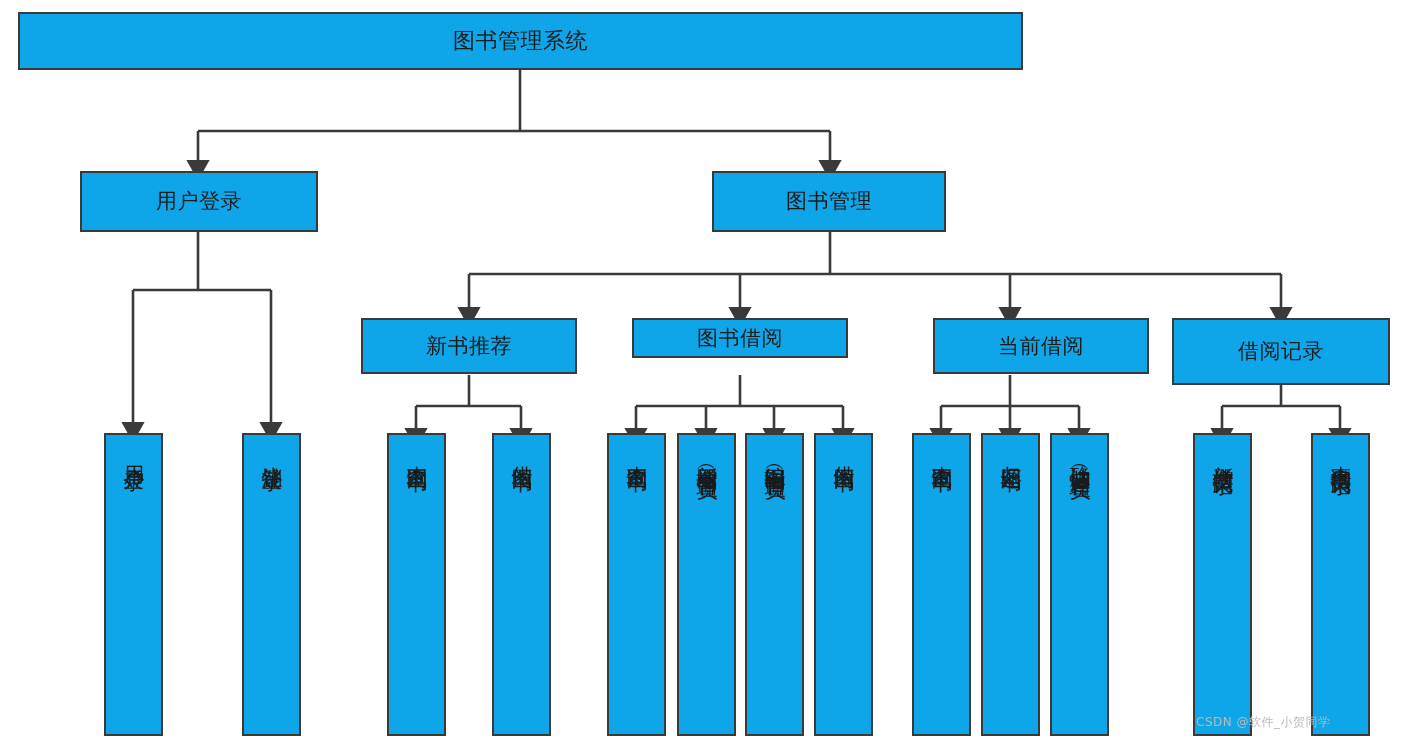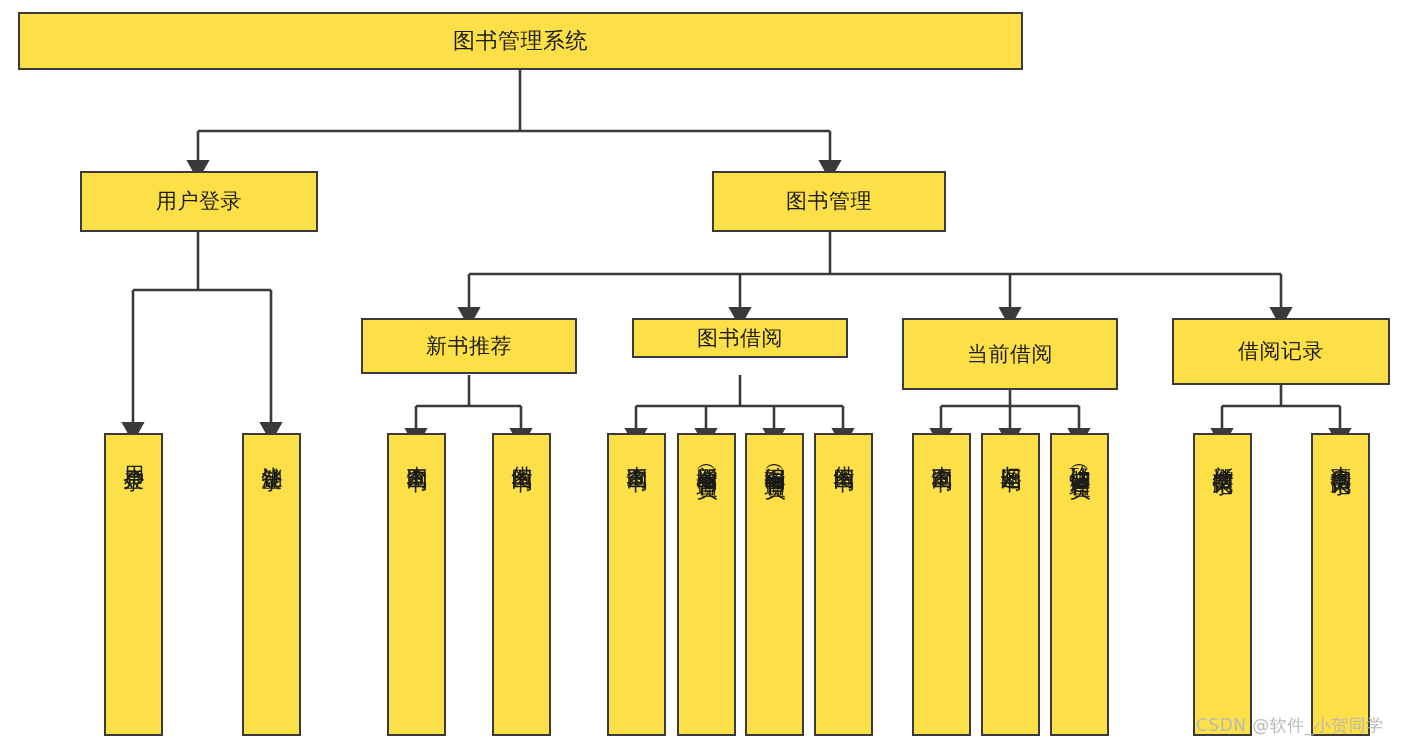--- a/index.html
+++ b/index.html
@@ -22,21 +22,21 @@
   svg#wires {
     position: absolute;
     left: 0;
     top: 0;
     width: 1405px;
     height: 747px;
   }
   .node {
     position: absolute;
     box-sizing: border-box;
-    background: #fde047;
+    background: #0ea5e9;
     border: 2.5px solid #3a3a3a;
     display: flex;
     align-items: center;
     justify-content: center;
     z-index: 2;
   }
   .node-label {
     color: #1b1b1b;
     font-size: 21px;
     line-height: 1.05;
@@ -54,21 +54,21 @@
     text-orientation: upright;
     white-space: nowrap;
     font-size: 21px;
     letter-spacing: 2px;
     line-height: 1;
   }
   .node.root .node-label { font-size: 22px; }
   .watermark {
     position: absolute;
     color: #b9b9b9;
-    font-size: 17px;
+    font-size: 12px;
     z-index: 5;
     white-space: nowrap;
     letter-spacing: 0.5px;
   }
 </style>
 </head>
 <body>
 
 <div id="canvas">
 
@@ -132,21 +132,21 @@
   <div class="node" style="left:361px; top:318px; width:216px; height:56px;">
     <span class="node-label">新书推荐</span>
   </div>
 
   <div class="node" style="left:712px; top:171px; width:234px; height:61px;">
     <span class="node-label">图书管理</span>
   </div>
   <div class="node" style="left:632px; top:318px; width:216px; height:40px;">
     <span class="node-label">图书借阅</span>
   </div>
-  <div class="node" style="left:902px; top:318px; width:216px; height:72px;">
+  <div class="node" style="left:933px; top:318px; width:216px; height:56px;">
     <span class="node-label">当前借阅</span>
   </div>
   <div class="node" style="left:1172px; top:318px; width:218px; height:67px;">
     <span class="node-label">借阅记录</span>
   </div>
 
   <div class="node vertical" style="left:104px; top:433px; width:59px; height:303px;">
     <span class="node-label">用户登录</span>
   </div>
   <div class="node vertical" style="left:242px; top:433px; width:59px; height:303px;">

